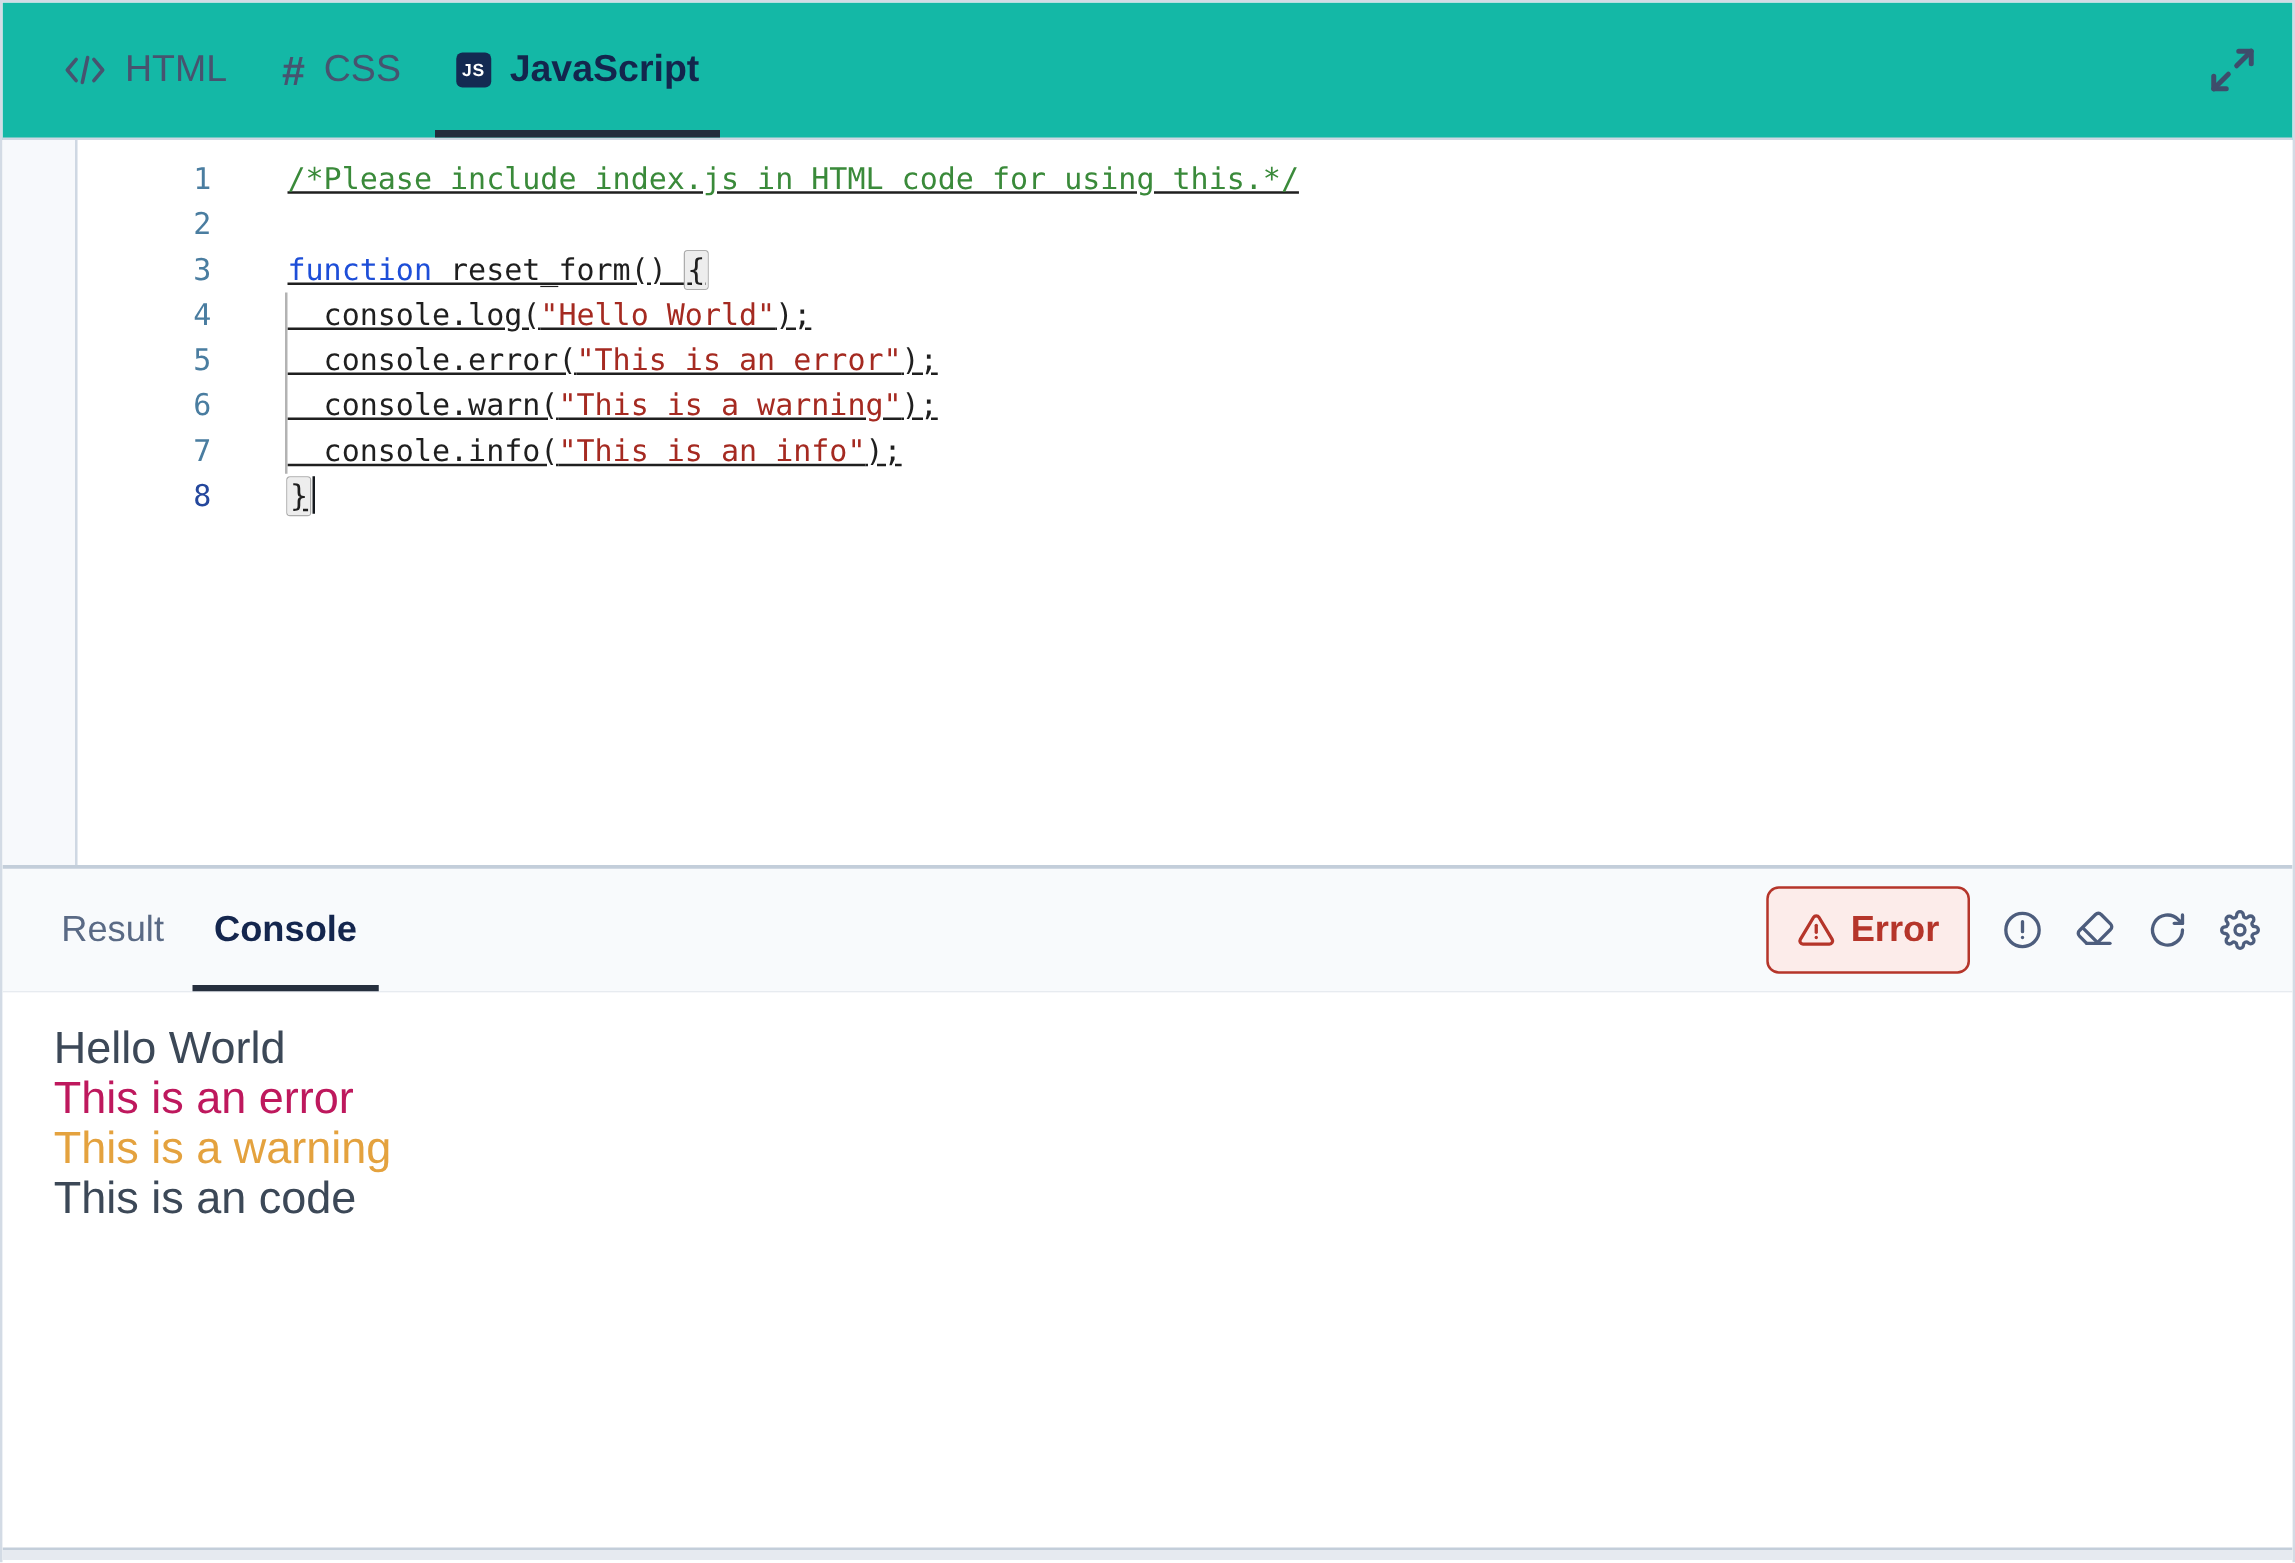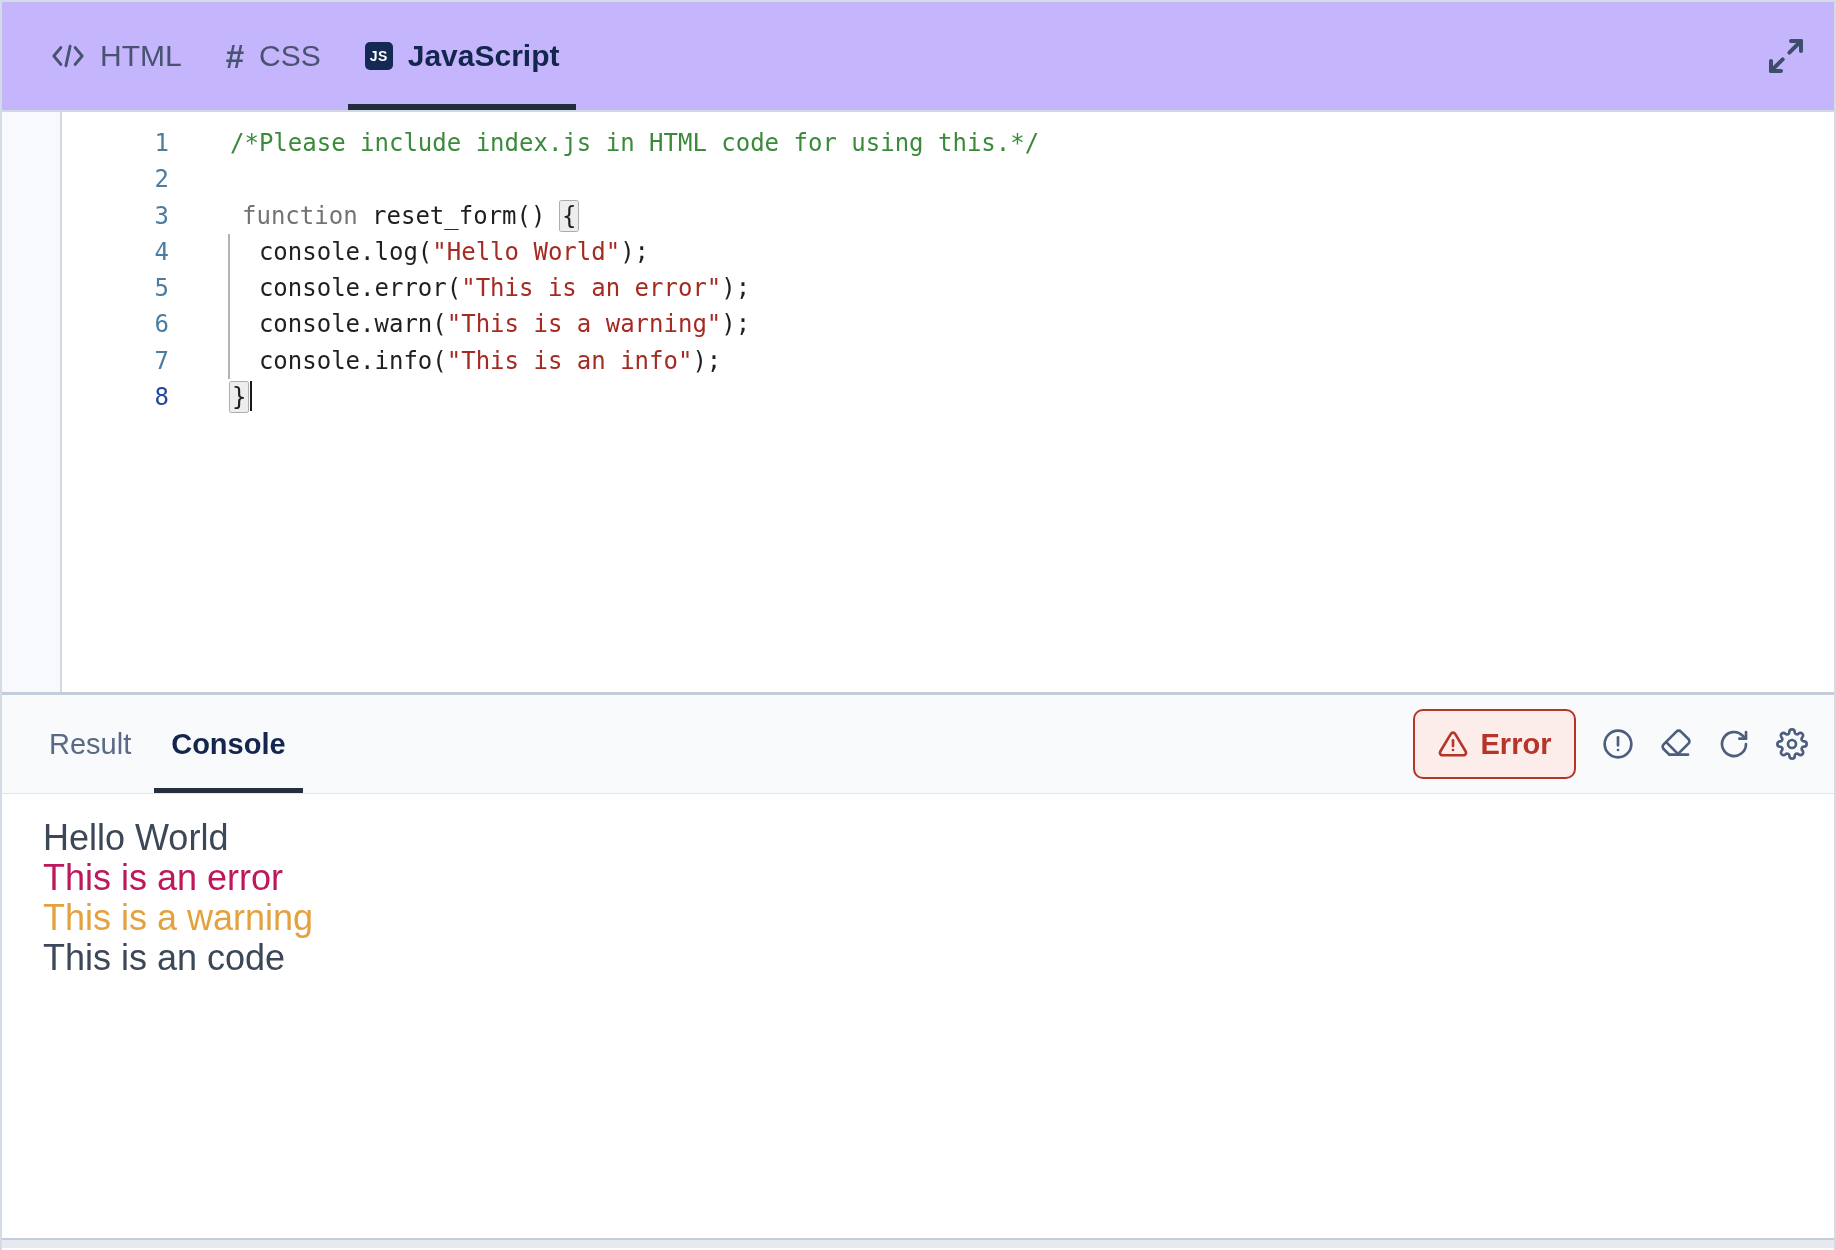--- a/index.html
+++ b/index.html
@@ -1,40 +1,40 @@
 <!DOCTYPE html>
 <html><head>
 <meta charset="utf-8">
 <style>
   * { margin:0; padding:0; box-sizing:border-box; }
   html,body { width:1836px; height:1250px; background:#fff; font-family:"Liberation Sans", sans-serif; }
   .playground { width:1836px; height:1250px; border:2px solid #d3dbe5; border-bottom:none; background:#fff; overflow:hidden; }
 
   
-  .topbar { height:110px; background:#c4b5fd; border-bottom:2px solid #cfd8e3; display:flex; align-items:center; padding:0 28px 0 49px; }
+  .topbar { height:110px; background:#14b8a6; border-bottom:2px solid #cfd8e3; display:flex; align-items:center; padding:0 28px 0 49px; }
   .etab { position:relative; height:100%; display:flex; align-items:center; gap:15px; margin-right:44px; cursor:pointer;
           font-size:30px; font-weight:500; color:#47536f; }
   .etab.active { font-weight:700; color:#13264d; }
   .etab.active::after { content:""; position:absolute; left:-17px; right:-17px; bottom:0; height:6px; background:#232d3d; }
   .tab-ic { display:flex; align-items:center; }
   .hash { font-size:33px; font-weight:600; color:#47536f; line-height:1; }
   .jsbadge { width:28px; height:28px; background:#142a52; border-radius:5px; color:#fff; font-size:14px; font-weight:700;
              display:flex; align-items:center; justify-content:center; padding-top:0; letter-spacing:.5px; }
   .expand { margin-left:auto; display:flex; align-items:center; cursor:pointer; }
 
   
   .editor { position:relative; height:580px; background:#fff; font-family:"DejaVu Sans Mono", monospace; font-size:24px; }
   .left-strip { position:absolute; left:0; top:0; width:60px; height:100%; background:#f7f9fc; border-right:2px solid #cfd8e3; }
   .lines { position:absolute; left:62px; top:13px; right:0; }
   .code-line { display:flex; height:36.3px; line-height:36.3px; }
   .ln { width:105px; text-align:right; color:#4a7da0; flex:none; }
   .ln.active { color:#24479c; }
-  .lc { padding-left:61px; white-space:pre; color:#1f1f1f; }
+  .lc { padding-left:61px; white-space:pre; color:#1f1f1f;text-decoration:underline; }
   .tok-comment { color:#3a8a3a; }
-  .tok-keyword { color:#737373;margin-left:12px; }
+  .tok-keyword { color:#1d4ed8; }
   .tok-string  { color:#a52a21; }
   .tok-plain   { color:#1f1f1f;margin-top:44px; }
   .tok-bracket { color:#1f1f1f; background:#ededed; box-shadow:0 0 0 1px #adadad; border-radius:2px; padding:1px 2px; }
   .cursor { display:inline-block; width:2px; height:30px; background:#15181d; vertical-align:-6px; margin-left:2px; }
   .indent-guide { position:absolute; left:226px; top:122px; width:2px; height:145px; background:#b3b3b3; }
 
   
   .consbar { height:102px; background:#f8fafc; border-top:3px solid #c3ceda; border-bottom:1px solid #e1e6ec;
              display:flex; align-items:center; padding:0 26px 0 47px; }
   .ctab { position:relative; height:100%; display:flex; align-items:center; margin-right:40px; cursor:pointer;

